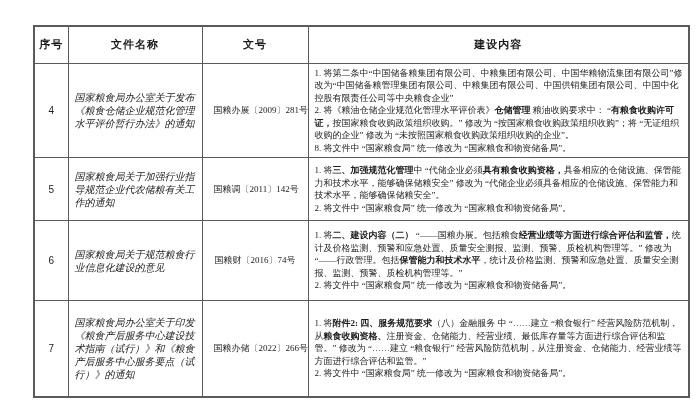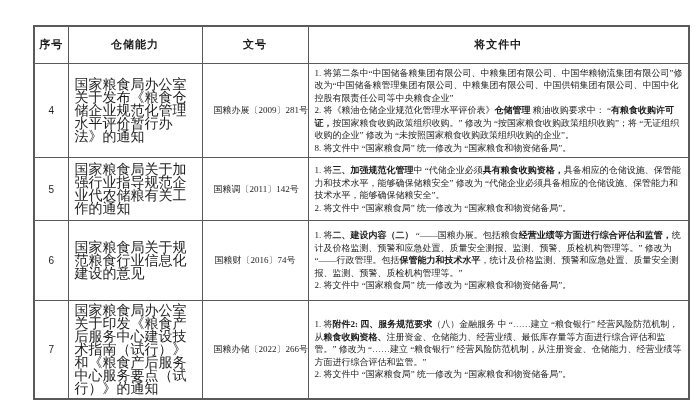--- a/index.html
+++ b/index.html
@@ -39,24 +39,25 @@
   col.c1{width:34px;}
   col.c2{width:134px;}
   col.c3{width:106px;}
   col.c4{width:381px;}
   td.c-no{
     text-align:center;
     font-size:10px;
     font-family:"Liberation Sans","DejaVu Sans",sans-serif;
   }
   td.c-name{
-    font-size:14px;
+    font-size:10px;
     line-height:13px;
     padding:3px 6px;
     text-align:left;
+    font-style:italic;
   }
   td.c-doc{
     font-size:9px;
     text-align:center;
     padding:2px 11px;
     white-space:nowrap;
   }
   td.c-changes{
     font-size:9px;
     line-height:12.5px;
@@ -76,23 +77,23 @@
 <table class="doc-table">
   <colgroup>
     <col class="c1">
       <col class="c2">
       <col class="c3">
       <col class="c4">
   </colgroup>
   <thead>
     <tr>
       <th>序号</th>
-      <th>仓储能力</th>
+      <th>文件名称</th>
       <th>文号</th>
-      <th>将文件中</th>
+      <th>建设内容</th>
     </tr>
   </thead>
   <tbody>
       <tr>
         <td class="c-no">4</td>
         <td class="c-name">国家粮食局办公室关于发布《粮食仓储企业规范化管理水平评价暂行办法》的通知</td>
         <td class="c-doc">国粮办展〔2009〕281号</td>
         <td class="c-changes">
           <div class="change-item"><span>1. 将第二条中“中国储备粮集团有限公司、中粮集团有限公司、中国华粮物流集团有限公司”修改为“中国储备粮管理集团有限公司、中粮集团有限公司、中国供销集团有限公司、中国中化控股有限责任公司等中央粮食企业”</span></div>
           <div class="change-item"><span>2. 将《粮油仓储企业规范化管理水平评价表》</span><span class="b">仓储管理</span><span> 粮油收购要求中： “</span><span class="b">有粮食收购许可证，</span><span>按国家粮食收购政策组织收购。” 修改为 “按国家粮食收购政策组织收购”；将 “无证组织收购的企业” 修改为 “未按照国家粮食收购政策组织收购的企业”。</span></div>

